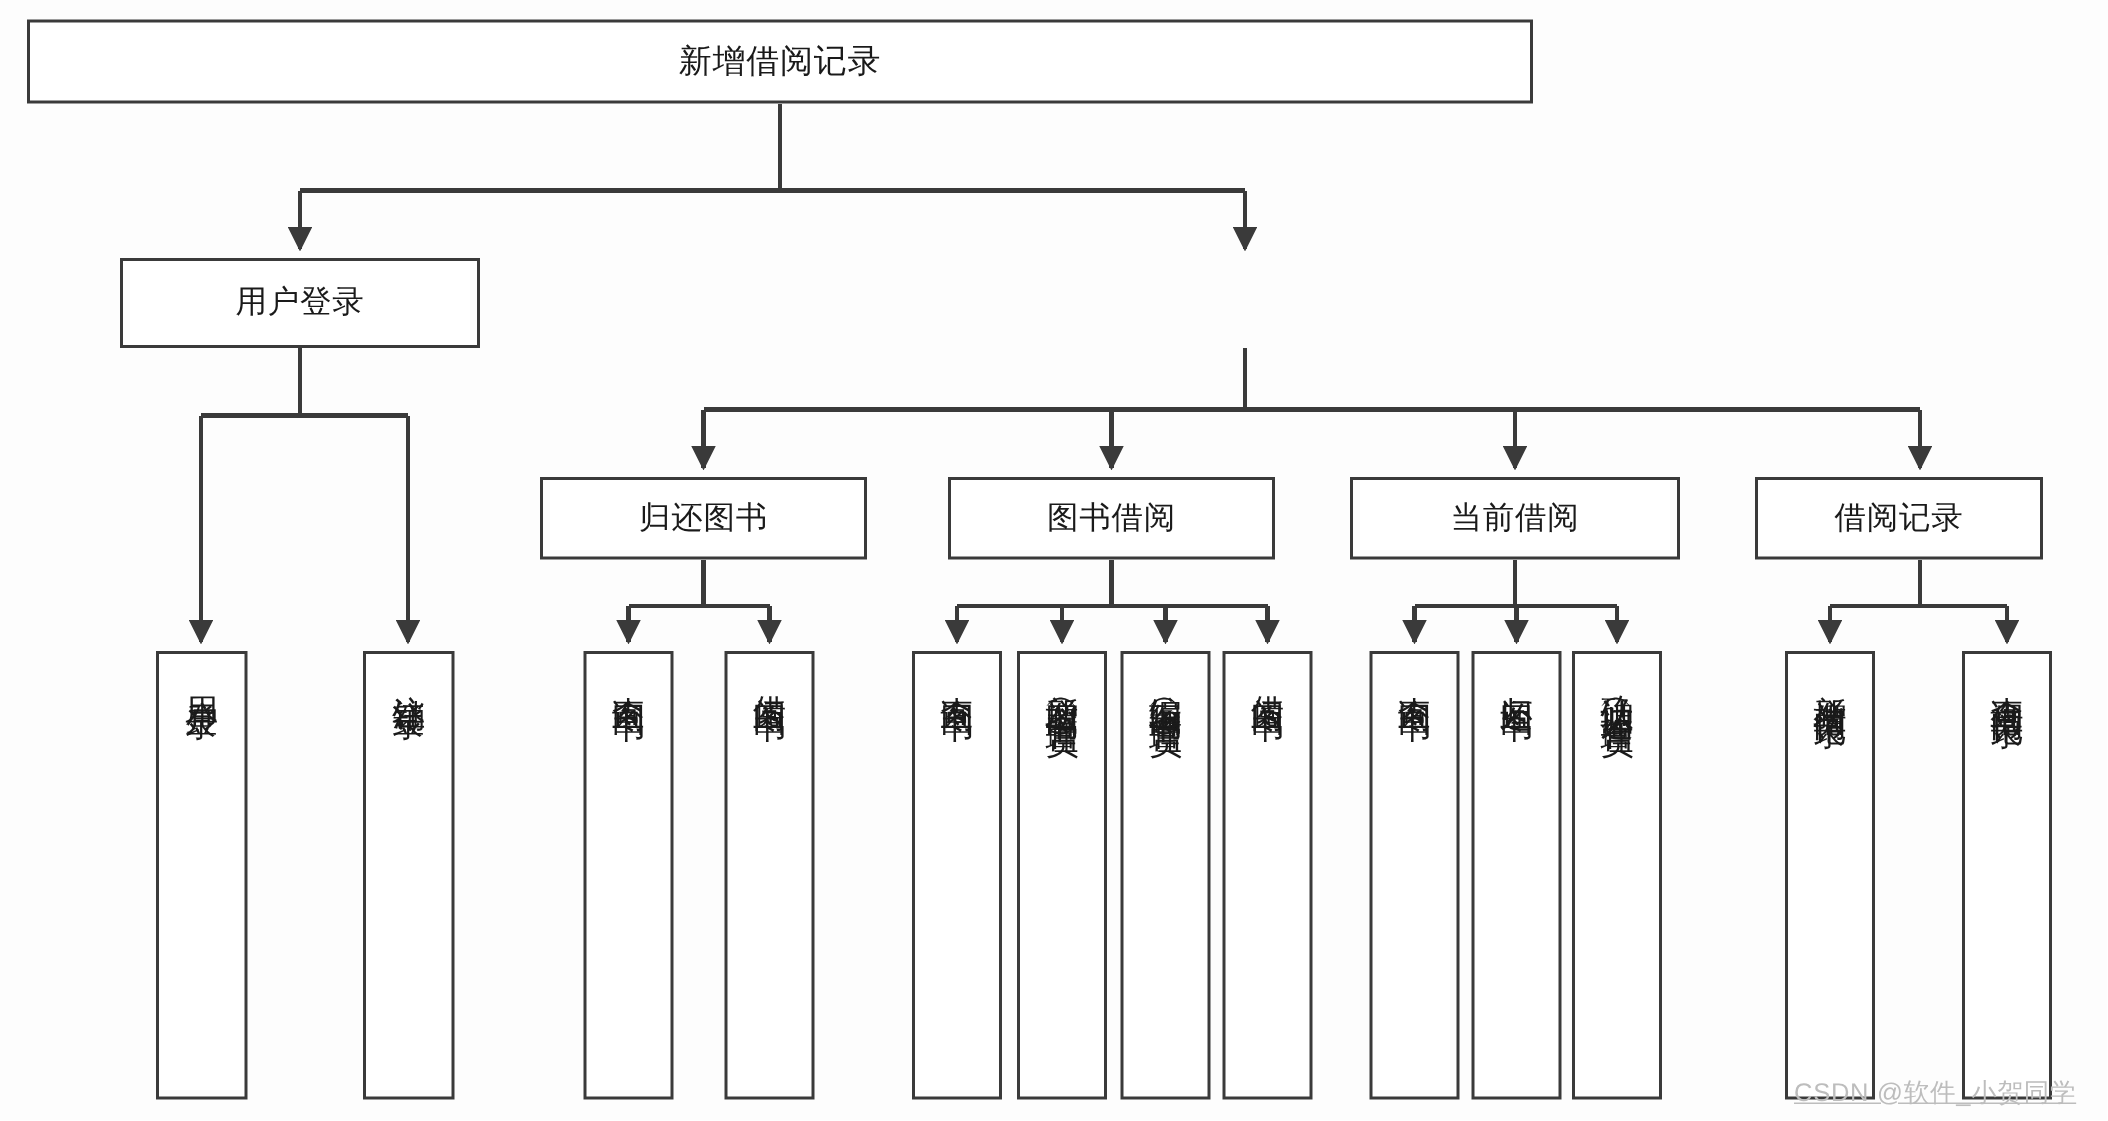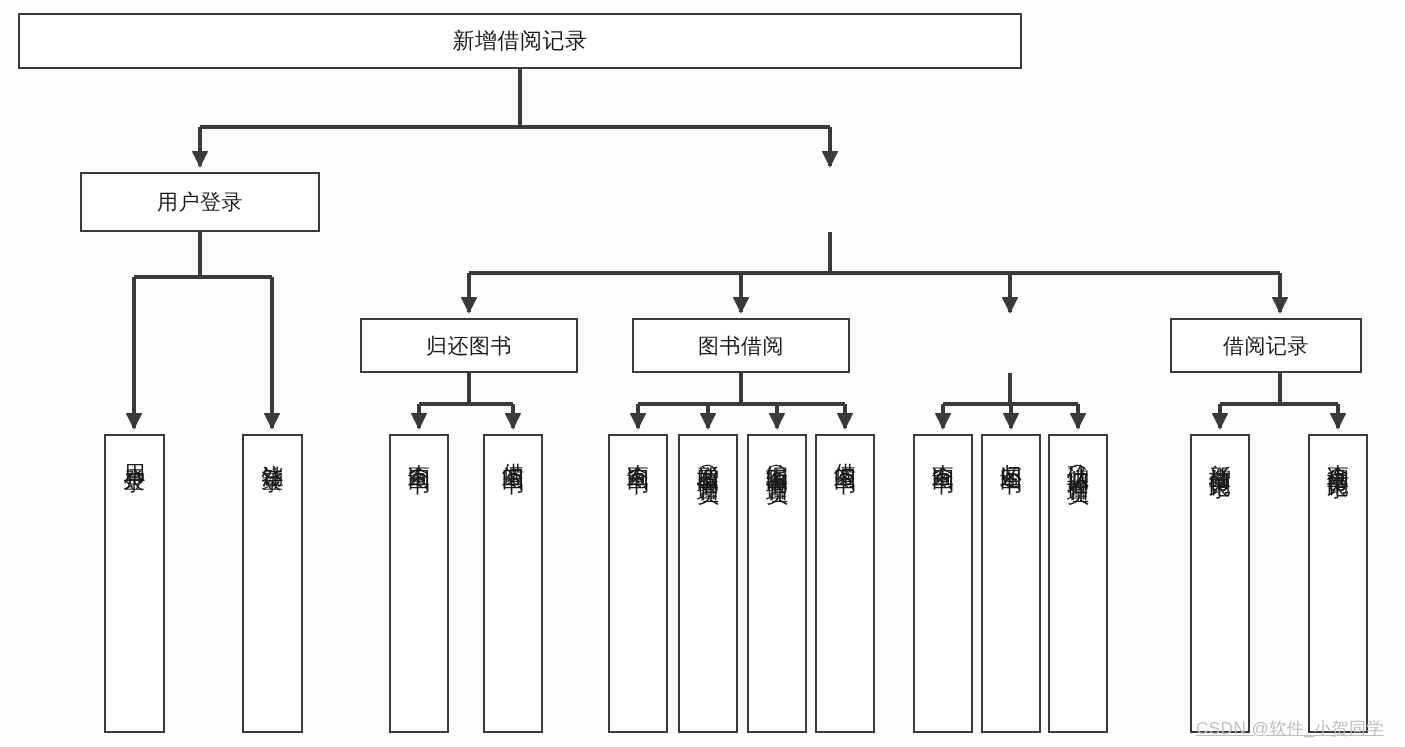--- a/index.html
+++ b/index.html
@@ -129,20 +129,23 @@
   <div class="node" style="left:80px; top:172px; width:240px; height:60px;">
     <span class="label">用户登录</span>
   </div>
 
   <div class="node" style="left:360px; top:318px; width:218px; height:55px;">
     <span class="label">归还图书</span>
   </div>
   <div class="node" style="left:632px; top:318px; width:218px; height:55px;">
     <span class="label">图书借阅</span>
   </div>
+  <div class="node" style="left:900px; top:318px; width:220px; height:55px;">
+    <span class="label">当前借阅</span>
+  </div>
   <div class="node" style="left:1170px; top:318px; width:192px; height:55px;">
     <span class="label">借阅记录</span>
   </div>
 
   <div class="node vertical" style="left:104px; top:434px; width:61px; height:299px;">
     <span class="label">用户登录</span>
   </div>
   <div class="node vertical" style="left:242px; top:434px; width:61px; height:299px;">
     <span class="label">注销登录</span>
   </div>

